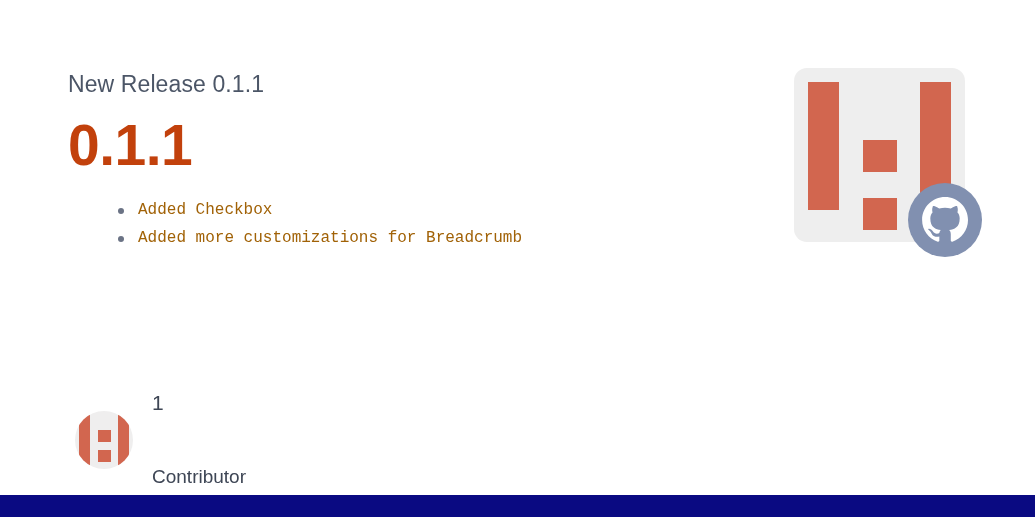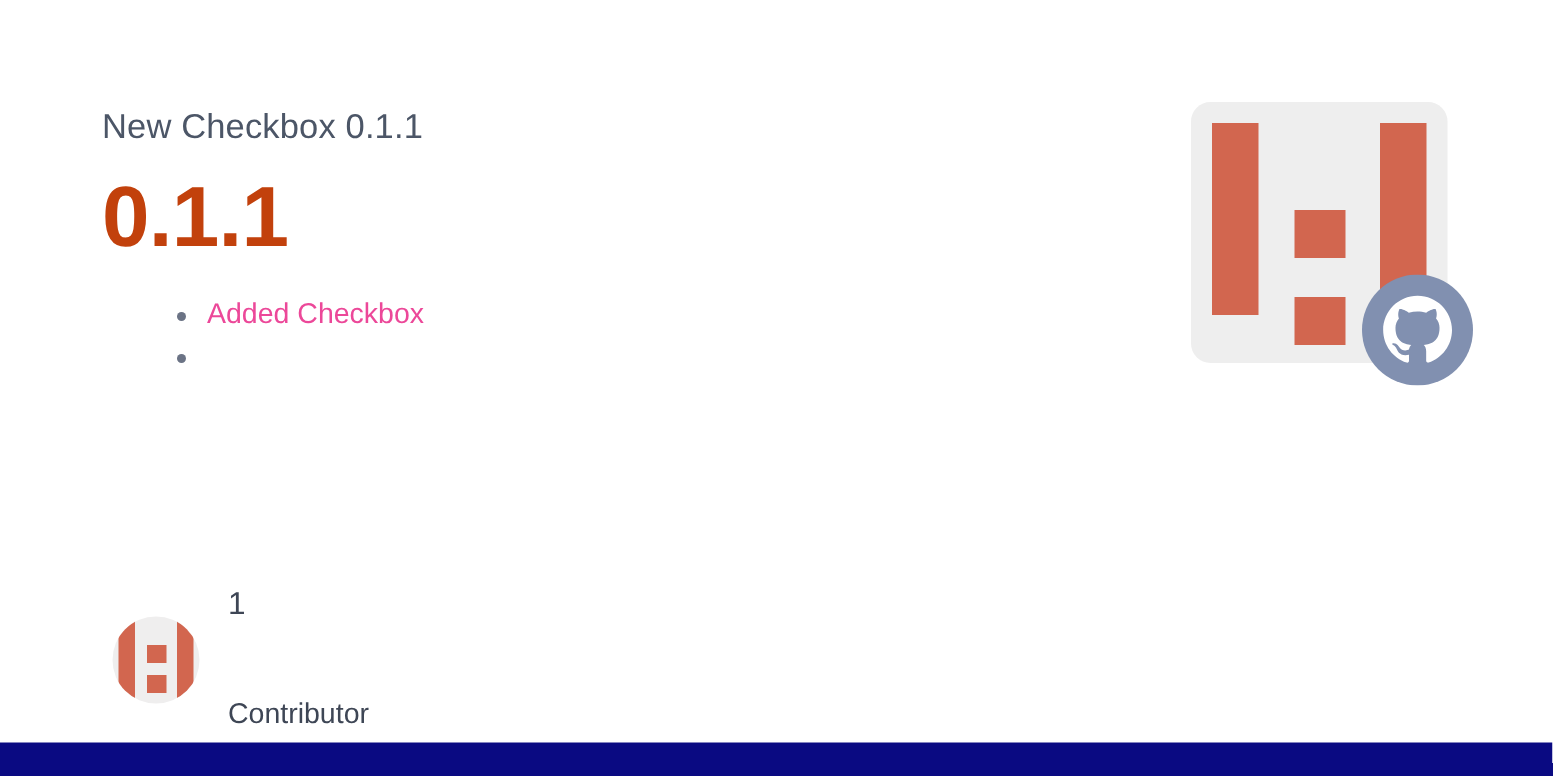--- a/index.html
+++ b/index.html
@@ -48,24 +48,25 @@
 
   .changelog {
     margin: 20px 0 0 0;
     padding: 0;
     list-style: none;
   }
 
   .changelog li {
     position: relative;
     padding-left: 70px;
-    font-size: 19px;
+    font-size: 16px;
     line-height: 28px;
-    color: #ec4899;
-    font-weight: 400;
+    color: #a16207;
+    font-weight: 400;
+    font-family: Liberation Mono, monospace;
   }
 
   .changelog li .bullet-dot {
     position: absolute;
     left: 50px;
     top: 12px;
     width: 6px;
     height: 6px;
     border-radius: 50%;
     background: #6b7385;
@@ -208,31 +209,32 @@
     height: 22px;
     background: #0a0a82;
   }
 </style>
 </head>
 <body>
 
 <div class="page">
 
   <div class="release-block">
-    <div class="release-eyebrow">New Checkbox 0.1.1</div>
+    <div class="release-eyebrow">New Release 0.1.1</div>
 
     <div class="release-version">0.1.1</div>
 
     <ul class="changelog">
       <li>
         <span class="bullet-dot"></span>
         <span>Added Checkbox</span>
       </li>
       <li>
         <span class="bullet-dot"></span>
+        <span>Added more customizations for Breadcrumb</span>
       </li>
     </ul>
   </div>
 
   <div class="logo-card">
     <span class="bar bar-left"></span>
     <span class="bar bar-right"></span>
     <span class="bar sq-top"></span>
     <span class="bar sq-bottom"></span>
   </div>

